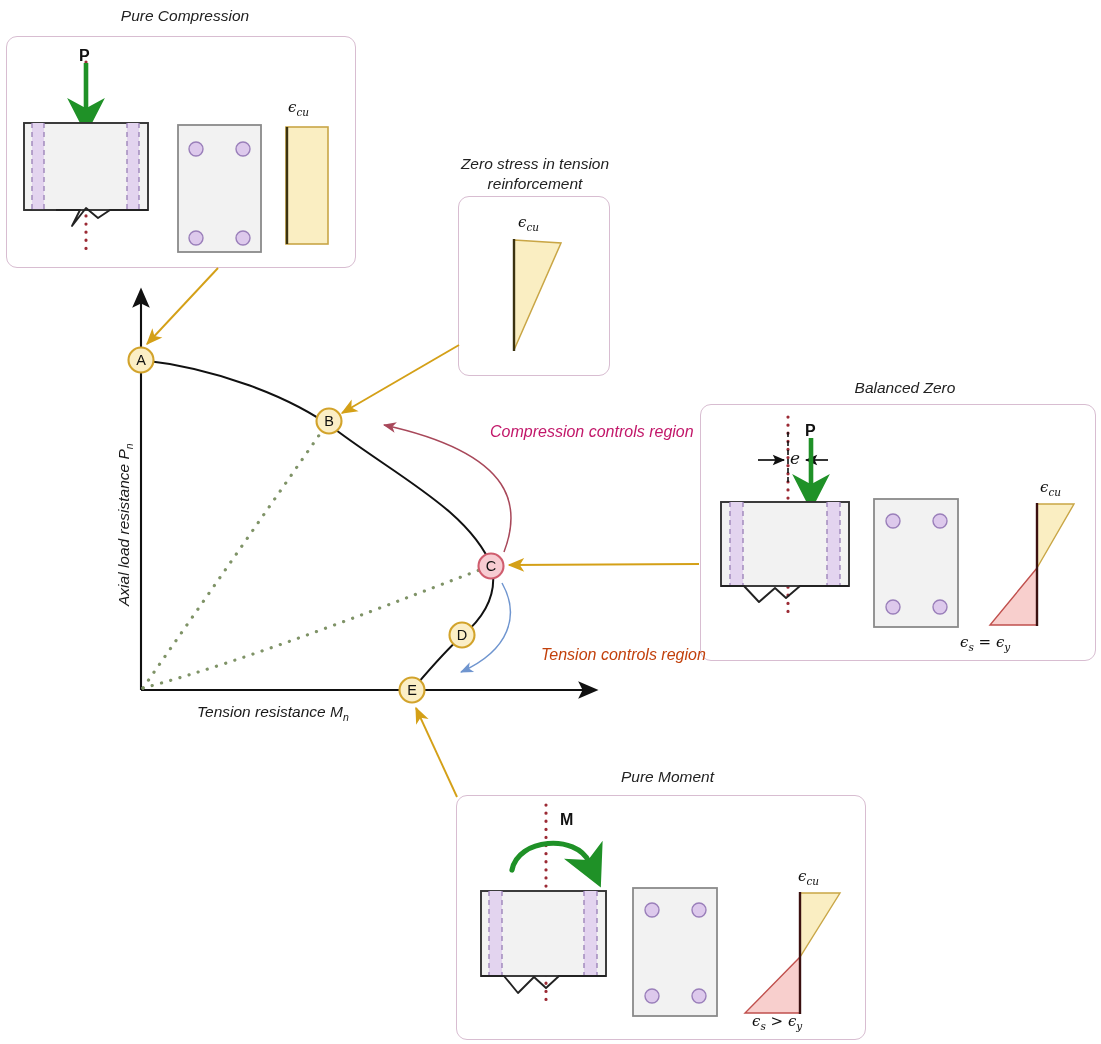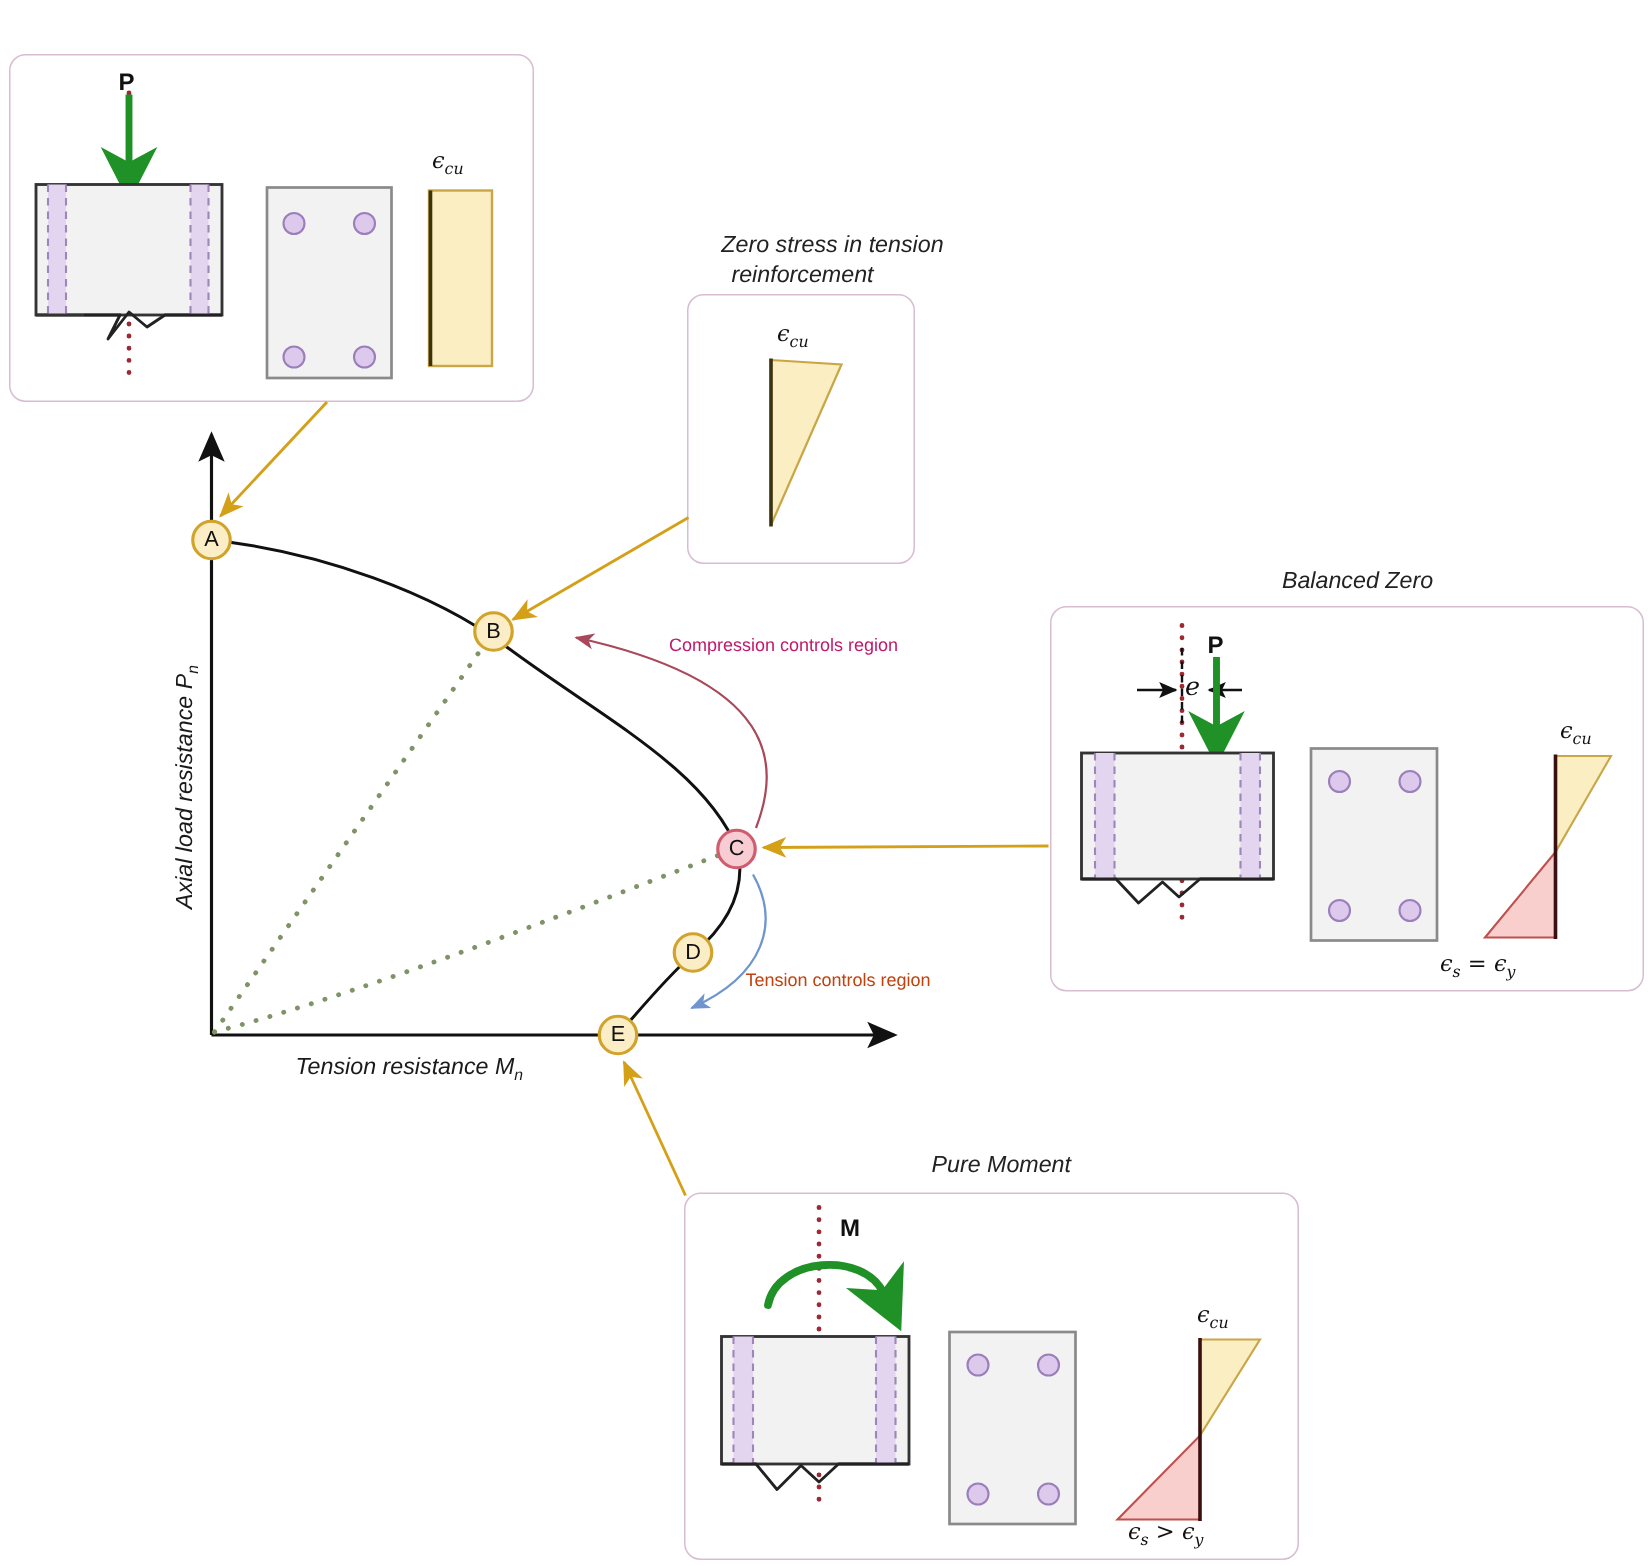--- a/index.html
+++ b/index.html
@@ -15,34 +15,35 @@
   .lbl{position:absolute;white-space:nowrap;}
   .lbl-bold{font-weight:bold;font-size:16px;color:#111;}
   .lbl-eps{font-size:15px;color:#111;font-family:"DejaVu Serif",serif;}
   .lbl-eps i{font-style:italic;}
   .lbl-e{font-size:17px;font-style:italic;font-family:"DejaVu Serif",serif;color:#111;}
 
   .axis-label{position:absolute;font-style:italic;font-size:15.5px;color:#1a1a1a;white-space:nowrap;}
   .axis-label sub{font-size:10.5px;font-style:italic;}
   .axis-label.vert{transform-origin:0 0;transform:rotate(-90deg);}
 
-  .region-label{position:absolute;font-size:12px;white-space:nowrap;}
+  .region-label{position:absolute;font-style:italic;font-size:16px;white-space:nowrap;margin-left:44px;}
   .region-comp{color:#c2186a;}
   .region-tens{color:#c2410c;}
 
   .marker-txt{position:absolute;font-size:14.5px;color:#111;text-align:center;
               width:24px;line-height:24px;pointer-events:none;}
 </style>
 </head>
 <body>
 
 <div class="stage">
 
-
-  <div class="panel-title" style="left:460px;top:154px;width:190px;">Zero stress in tension</div>
+  <div class="panel-title" style="left:60px;top:6px;width:250px;">Pure Compression</div>
+
+  <div class="panel-title" style="left:440px;top:154px;width:190px;">Zero stress in tension</div>
   <div class="panel-title" style="left:440px;top:174px;width:190px;">reinforcement</div>
 
   <div class="panel-title" style="left:790px;top:378px;width:230px;">Balanced Zero</div>
 
   <div class="panel-title" style="left:560px;top:767px;width:215px;">Pure Moment</div>
 
   <div class="panel" style="left:6px;top:36px;width:348px;height:230px;"></div>
   <div class="panel" style="left:458px;top:196px;width:150px;height:178px;"></div>
   <div class="panel" style="left:700px;top:404px;width:394px;height:255px;"></div>
   <div class="panel" style="left:456px;top:795px;width:408px;height:243px;"></div>

